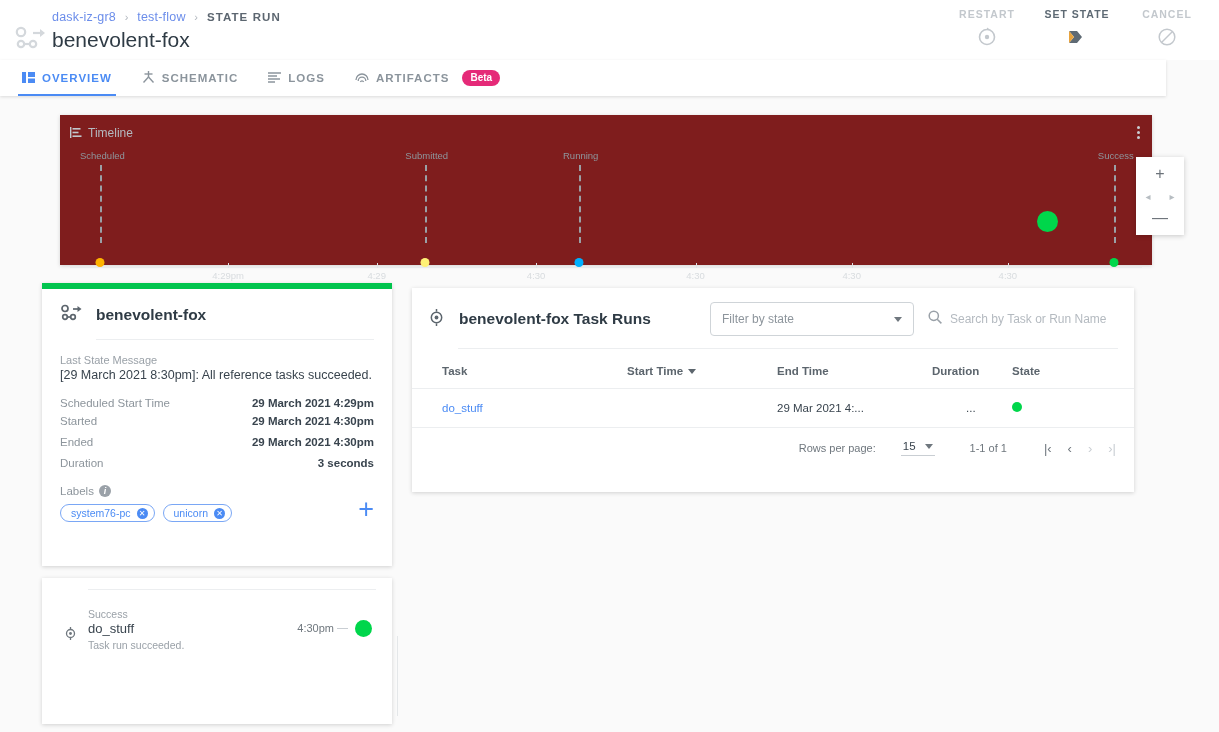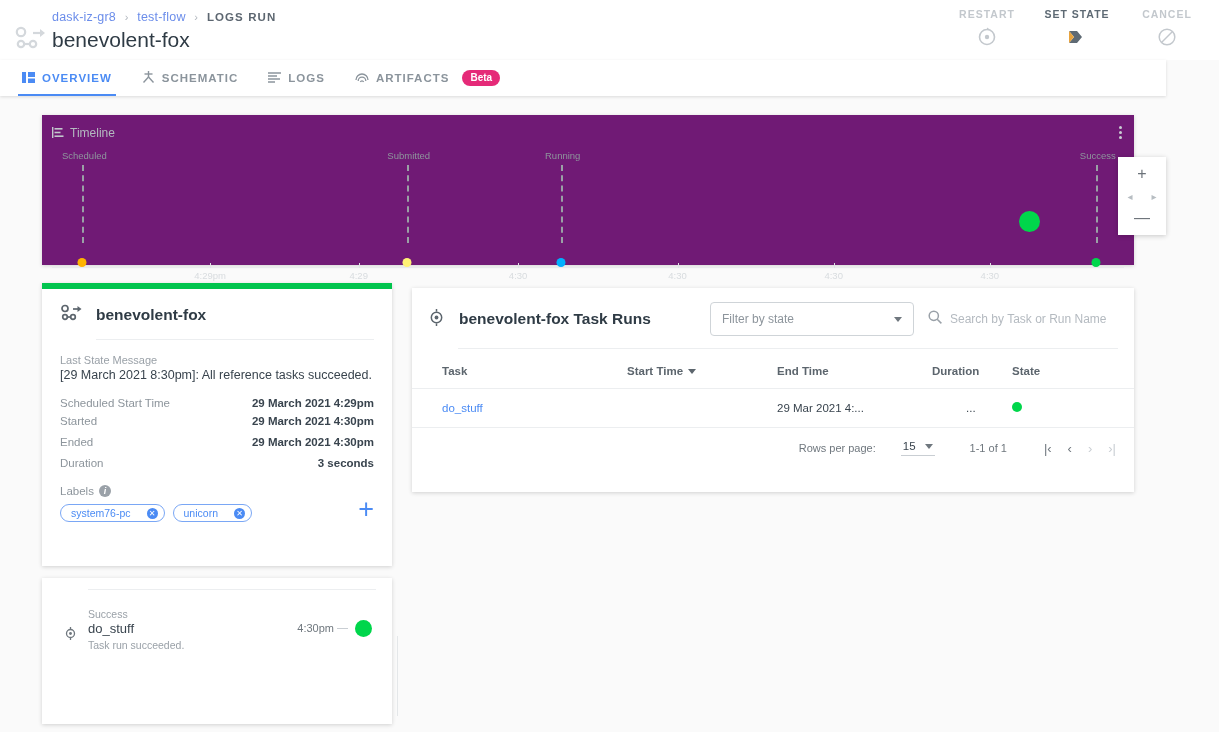--- a/index.html
+++ b/index.html
@@ -30,22 +30,22 @@
   .tabbar { position: relative; height: 36px; background: #fff; width: 1166px;
             box-shadow: 0 1px 3px rgba(0,0,0,.13); }
   .tabs { display: flex; align-items: center; height: 100%; padding-left: 22px; gap: 30px; }
   .tab { display: flex; align-items: center; gap: 7px; height: 100%; cursor: pointer; position: relative; }
   .tab .tlbl { font-size: 11.5px; font-weight: bold; letter-spacing: 1px; color: #8b949c; }
   .tab.active .tlbl { color: #4b8bf4; }
   .tab.active::after { content: ""; position: absolute; left: -4px; right: -4px; bottom: 0; height: 2.5px; background: #4b8bf4; }
   .beta { background: #e52a78; color: #fff; font-size: 10px; font-weight: bold; border-radius: 9px; padding: 2px 8px 3px; margin-left: 6px; }
 
   
-  .timeline-card { position: absolute; left: 42px; top: 115px; width: 1092px; height: 150px;
-                   background: #701a75; box-shadow: 0 1px 4px rgba(0,0,0,.16); }
+  .timeline-card { position: absolute; left: 60px; top: 115px; width: 1092px; height: 150px;
+                   background: #7f1d1d; box-shadow: 0 1px 4px rgba(0,0,0,.16); }
   .tl-head { display: flex; align-items: center; gap: 6px; padding: 9px 0 0 10px; }
   .tl-head .ttl { font-size: 12px; color: #b4bac0; }
   .tl-dots { position: absolute; right: 12px; top: 11px; cursor: pointer; }
   .tl-dots i { display: block; width: 3px; height: 3px; border-radius: 50%; background: #c9ced3; margin-bottom: 2px; }
 
   .tl-plot { position: absolute; left: 0; top: 24px; right: 0; bottom: 0; }
   .marker { position: absolute; top: 26px; bottom: 22px; width: 0; border-left: 2px dashed #9aa0a6; }
   .marker .mlbl { position: absolute; top: -15px; left: 50%; transform: translateX(-50%);
                   font-size: 9.5px; color: #8e969d; white-space: nowrap; }
   .axis { position: absolute; left: 10px; right: 10px; top: 128px; height: 1px; background: #e8eaec; }
@@ -78,21 +78,21 @@
   .kv.tight { margin-top: 6px; }
   .kv .k { color: #8d959c; }
   .kv .v { color: #39444e; font-weight: bold; }
 
   .labels-row { margin-top: 16px; display: flex; align-items: center; gap: 5px; }
   .labels-row .k { font-size: 11.5px; color: #8d959c; }
   .info-i { width: 12px; height: 12px; border-radius: 50%; background: #9aa1a8; color: #fff;
             font-size: 9px; font-weight: bold; display: flex; align-items: center; justify-content: center;
             font-style: italic; }
   .chips { margin-top: 7px; display: flex; align-items: center; gap: 8px; position: relative; }
-  .chip { display: flex; align-items: center; gap: 16px; border: 1px solid #7aa7f5; border-radius: 11px;
+  .chip { display: flex; align-items: center; gap: 6px; border: 1px solid #7aa7f5; border-radius: 11px;
           padding: 2px 6px 2px 10px; color: #4b8bf4; font-size: 10.5px; cursor: pointer; }
   .chip-x { width: 11px; height: 11px; border-radius: 50%; background: #4b8bf4; color: #fff; font-size: 8px;
             display: flex; align-items: center; justify-content: center; }
   .plus { position: absolute; right: 0; top: -8px; font-size: 27px; color: #4b8bf4; font-weight: 300;
           line-height: 1; cursor: pointer; }
 
   
   .activity { left: 42px; top: 578px; width: 350px; height: 146px; }
   .act-head { display: flex; align-items: center; padding: 14px 16px 0 16px; }
   .act-title { font-size: 16px; font-weight: bold; color: #2f3b45; margin-left: 14px; }
@@ -158,21 +158,21 @@
       <line x1="19" y1="9" x2="27" y2="9" stroke="#d4d8dc" stroke-width="2.2"></line>
       <polygon points="26,5 31,9 26,13" fill="#d4d8dc"></polygon>
     </svg>
   </div>
 
   <div class="breadcrumb">
     <a>dask-iz-gr8</a>
     <span class="bc-sep">›</span>
     <a>test-flow</a>
     <span class="bc-sep">›</span>
-    <span class="bc-current">LOGS RUN</span>
+    <span class="bc-current">STATE RUN</span>
   </div>
 
   <h1 class="page-title">benevolent-fox</h1>
 
   <div class="hdr-actions">
     <div class="hdr-action">
       <div class="lbl">RESTART</div>
       <div class="ico">
         <svg width="20" height="20" viewBox="0 0 20 20">
           <circle cx="10" cy="10" r="7.5" fill="none" stroke="#c3c8cd" stroke-width="1.6"></circle>

